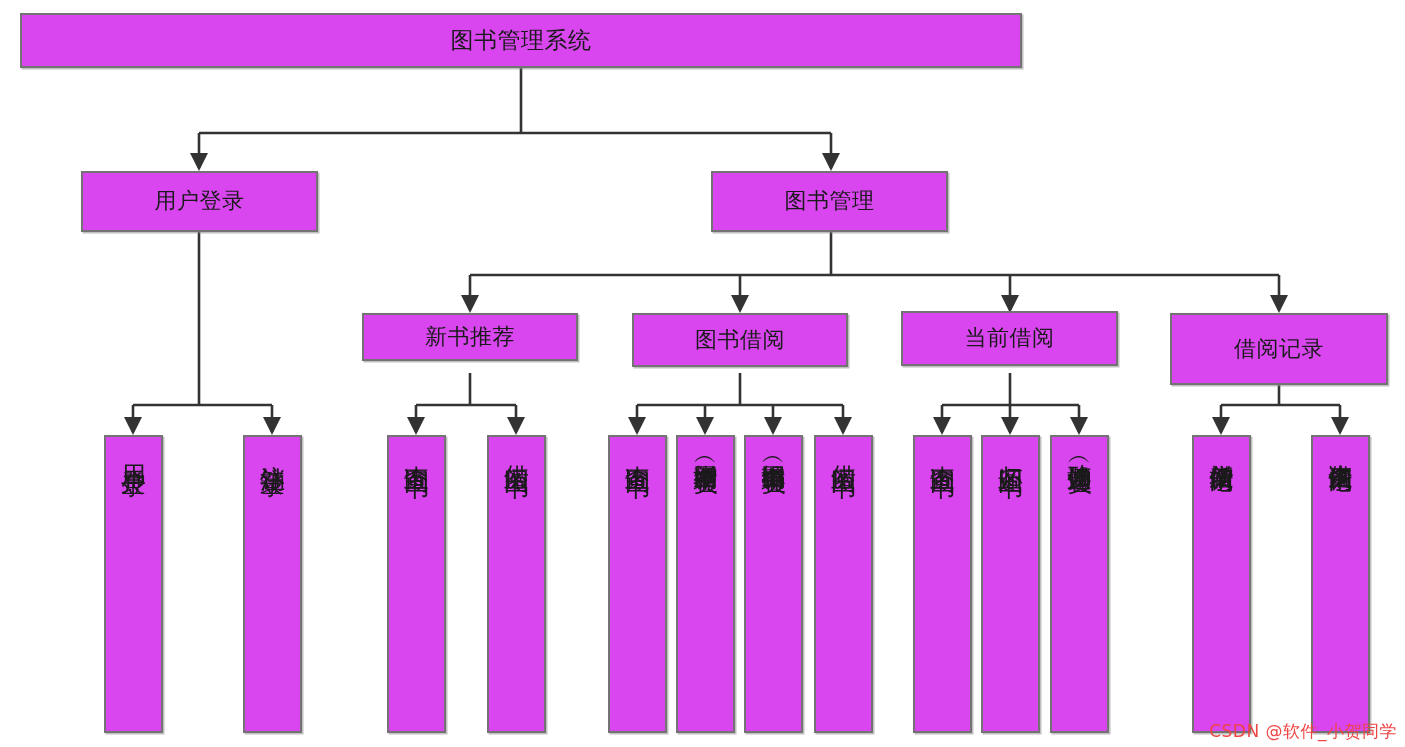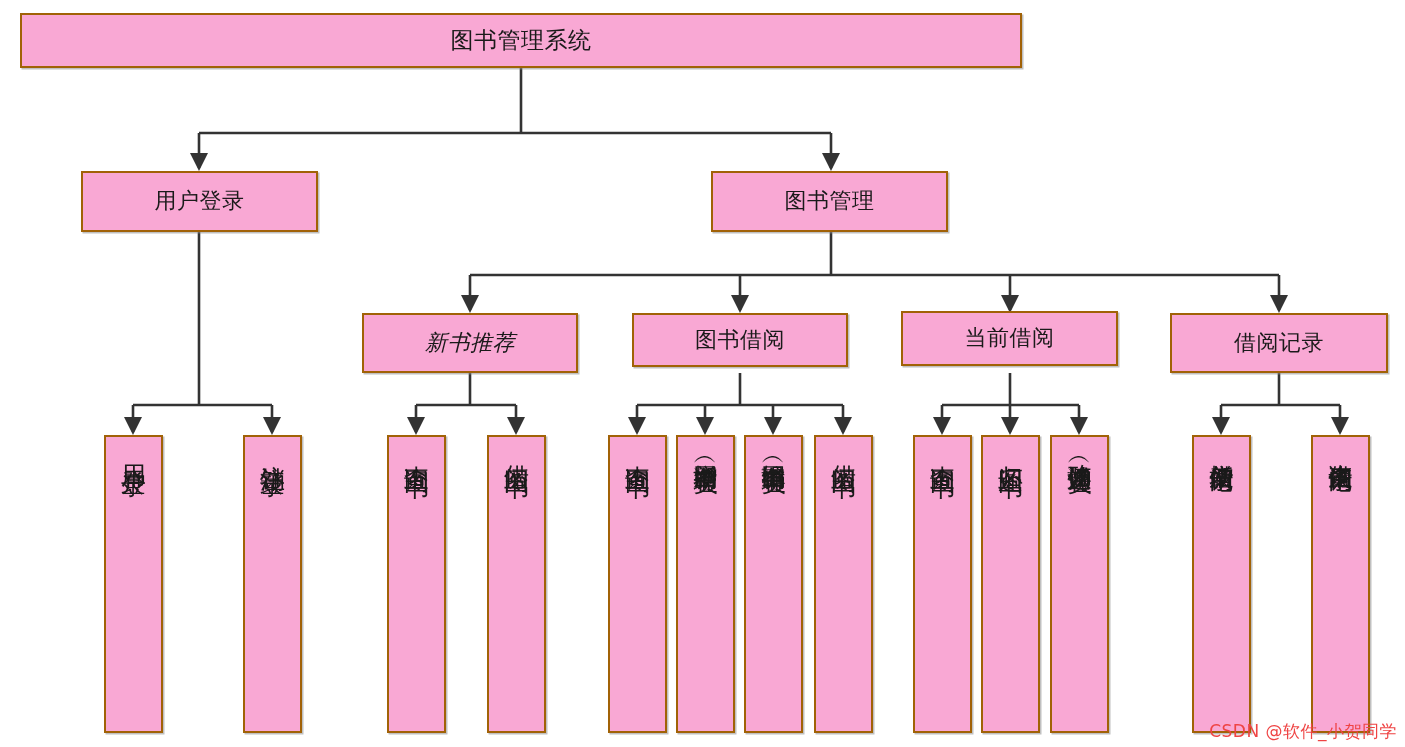--- a/index.html
+++ b/index.html
@@ -23,22 +23,22 @@
     position: absolute;
     left: 0;
     top: 0;
     width: 1405px;
     height: 747px;
     pointer-events: none;
   }
   .node {
     position: absolute;
     box-sizing: border-box;
-    border: 2px solid #a16207;
-    background: #f9a8d4;
+    border: 2px solid #737373;
+    background: #d946ef;
     display: flex;
     align-items: center;
     justify-content: center;
     box-shadow: 1.5px 1.5px 0 0 rgba(140,140,140,0.55);
   }
   .node .label {
     display: block;
     text-align: center;
     line-height: 1.12;
     color: #1a1a1a;
@@ -142,33 +142,33 @@
   </div>
 
   <div class="node horiz" style="left:81px; top:171px; width:237px; height:61px;">
     <span class="label">用户登录</span>
   </div>
 
   <div class="node horiz" style="left:711px; top:171px; width:237px; height:61px;">
     <span class="label">图书管理</span>
   </div>
 
-  <div class="node horiz" style="left:362px; top:313px; width:216px; height:60px;font-style:italic;">
+  <div class="node horiz" style="left:362px; top:313px; width:216px; height:48px;">
     <span class="label">新书推荐</span>
   </div>
 
   <div class="node horiz" style="left:632px; top:313px; width:216px; height:54px;">
     <span class="label">图书借阅</span>
   </div>
 
   <div class="node horiz" style="left:901px; top:311px; width:217px; height:55px;">
     <span class="label">当前借阅</span>
   </div>
 
-  <div class="node horiz" style="left:1170px; top:313px; width:218px; height:60px;">
+  <div class="node horiz" style="left:1170px; top:313px; width:218px; height:72px;">
     <span class="label">借阅记录</span>
   </div>
 
   <div class="node vert" style="left:104px; top:435px; width:59px; height:298px;">
     <span class="label">用户登录</span>
   </div>
   <div class="node vert" style="left:243px; top:435px; width:59px; height:298px;">
     <span class="label">注销登录</span>
   </div>
 

